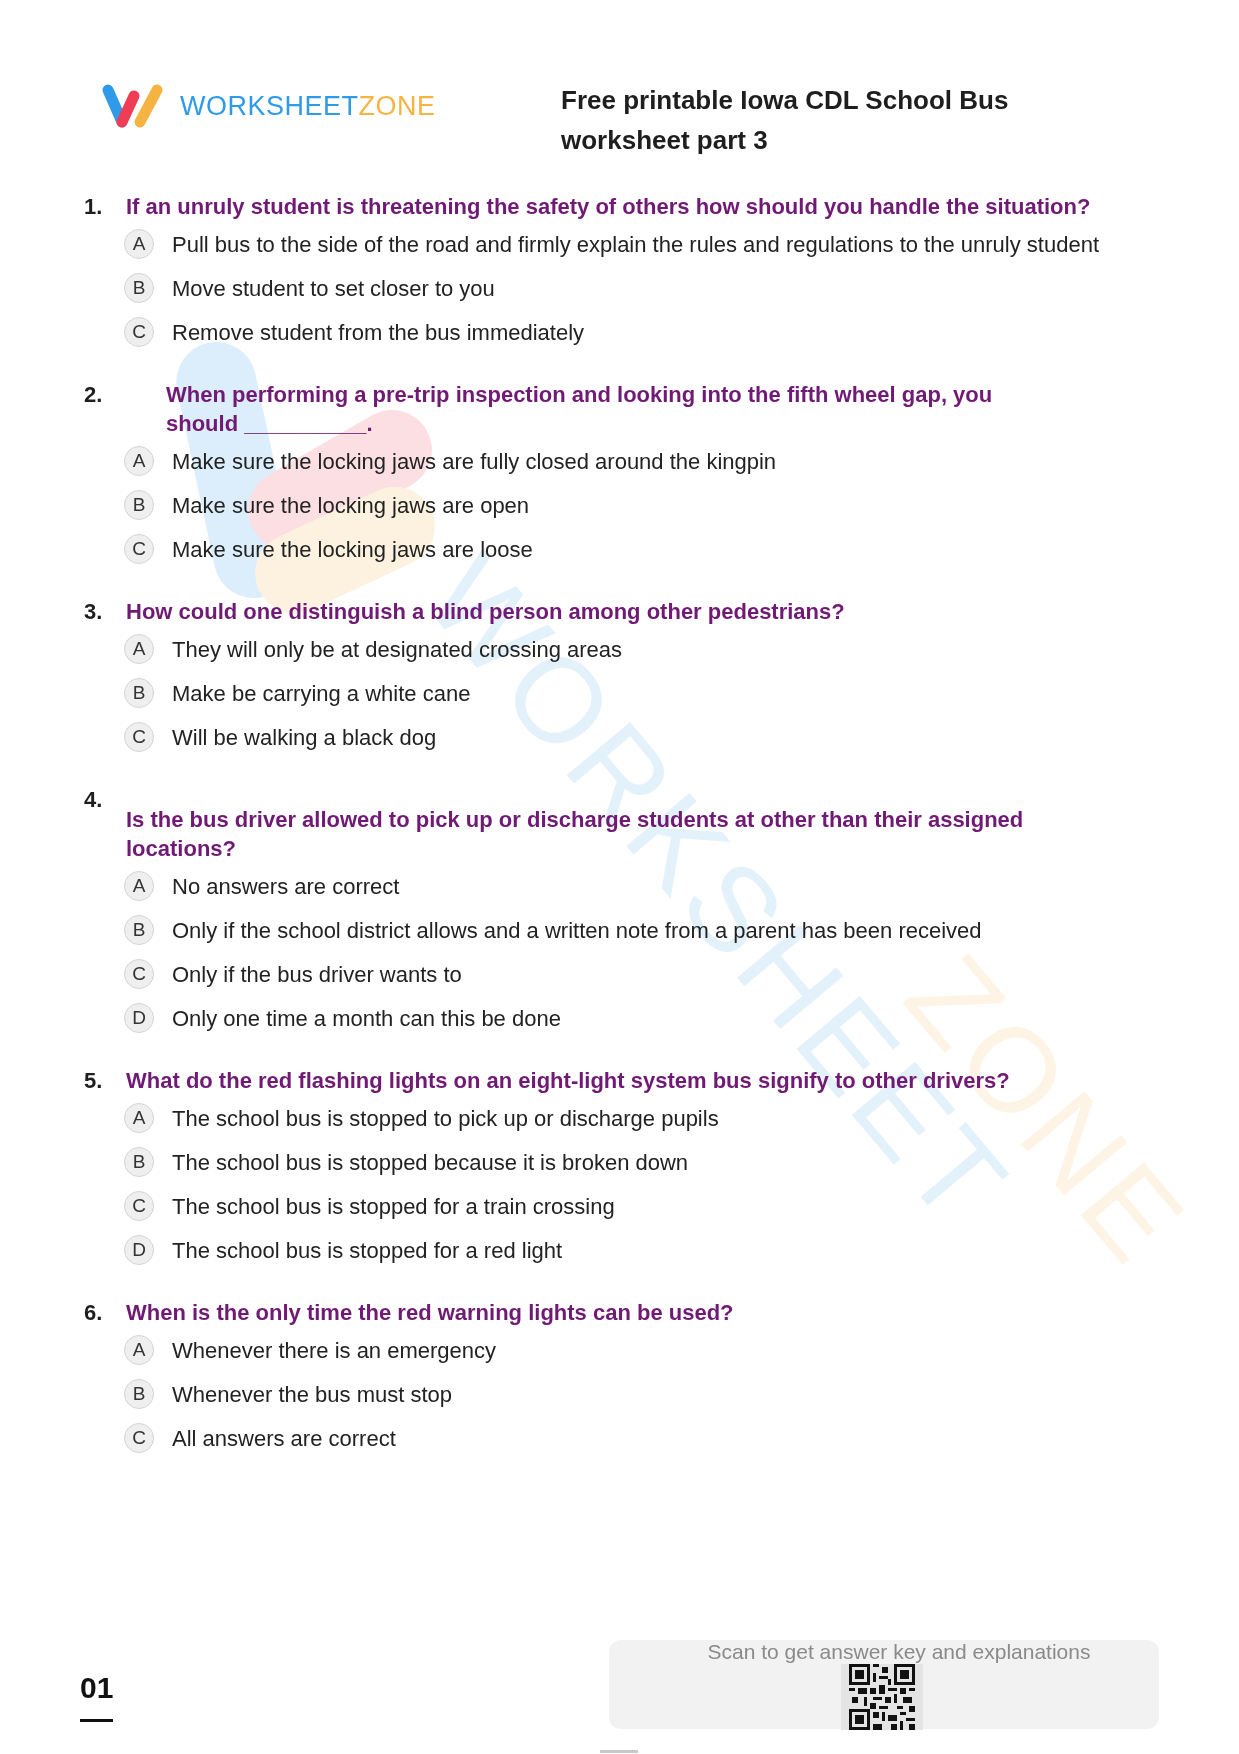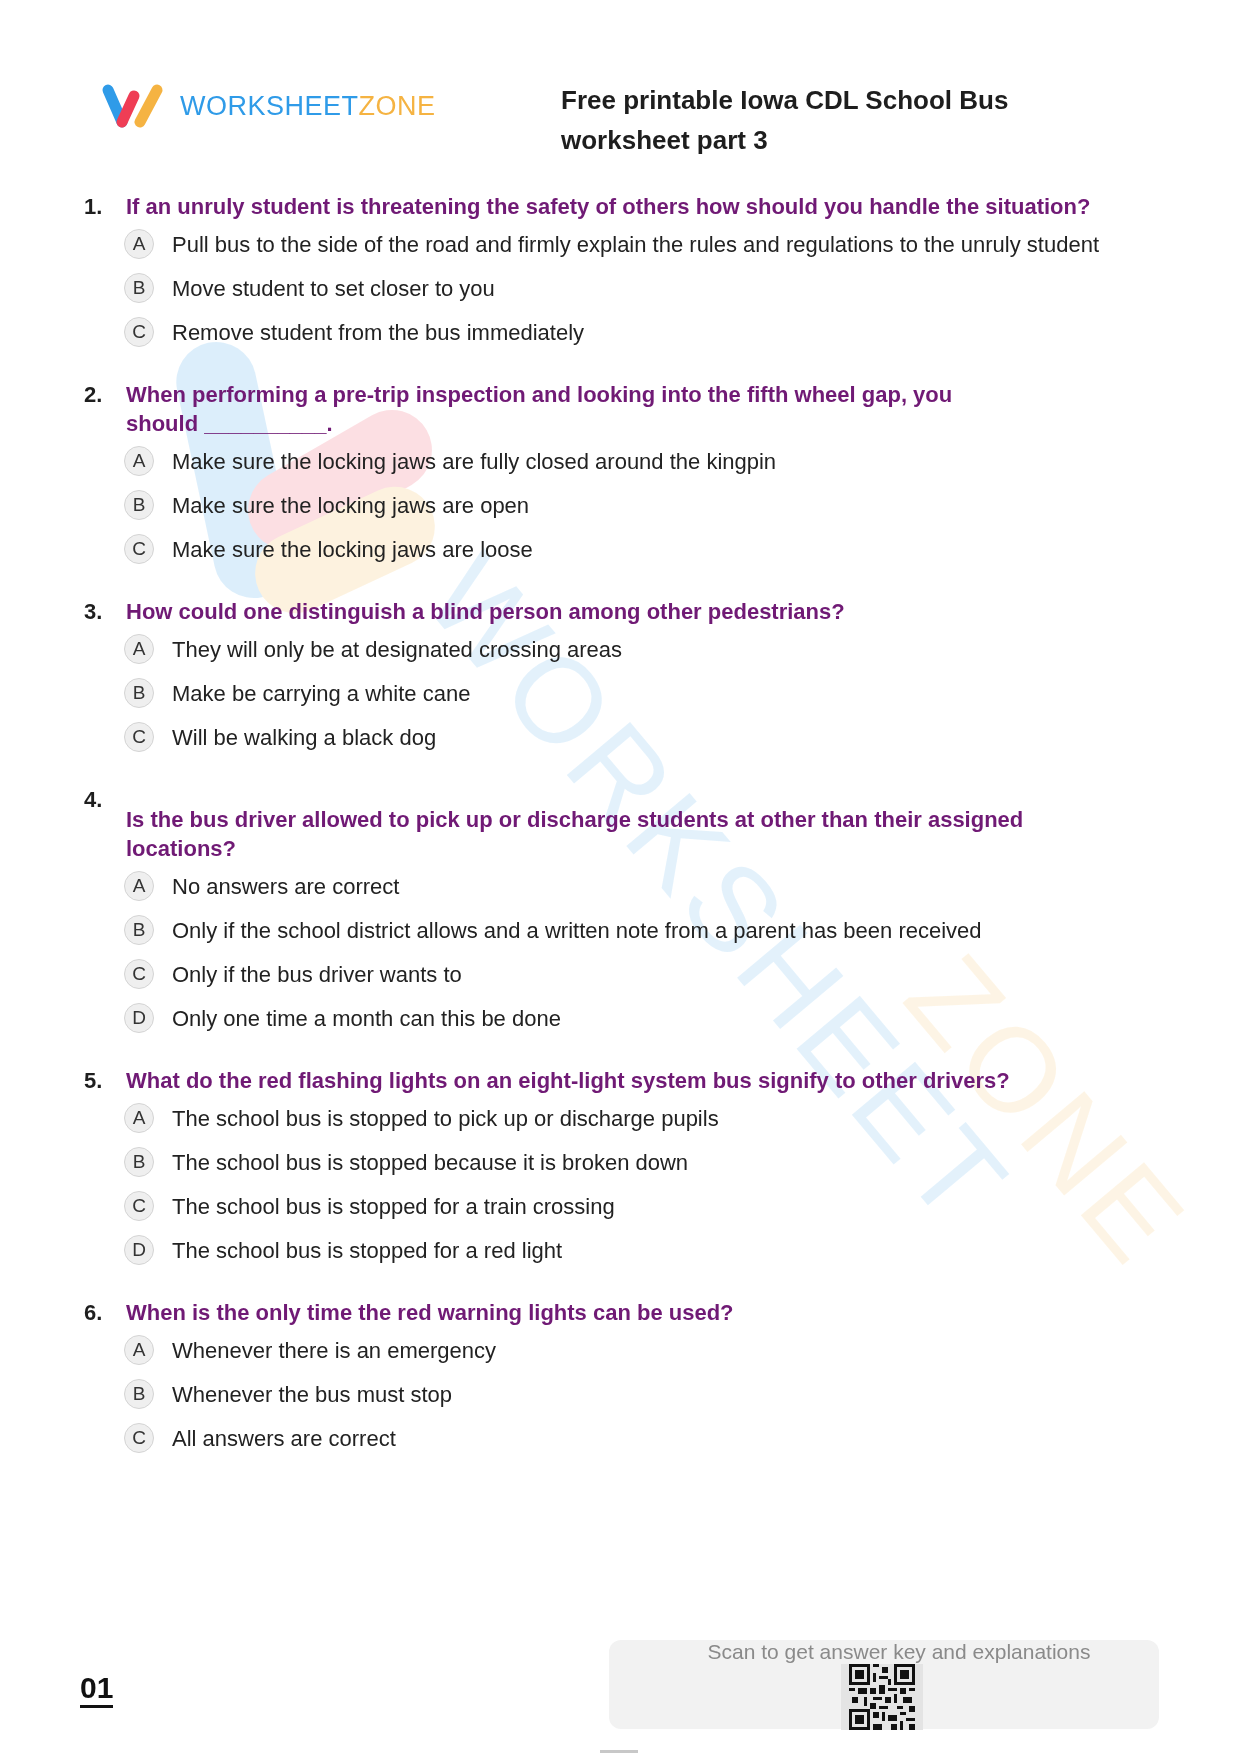--- a/index.html
+++ b/index.html
@@ -110,21 +110,21 @@
       color: #222222;
     }
     .footer-page {
       position: absolute;
       left: 80px; top: 1672px;
       font-size: 30px;
       font-weight: 900;
       color: #111111;
       border-bottom: 3px solid #111111;
       line-height: 32px;
-      padding-bottom: 1px;
+      padding-bottom: 15px;
       z-index: 1;
     }
     .qr-box {
       position: absolute;
       left: 609px; top: 1640px;
       width: 550px; height: 89px;
       background: #f2f2f2;
       border-radius: 12px;
       display: flex;
       align-items: center;
@@ -200,21 +200,21 @@
       <div class="option">
         <span class="opt-letter">C</span>
         <span class="opt-text">Remove student from the bus immediately</span>
       </div>
     </div>
   </div>
 
   <div class="question">
     <div class="q-row">
       <span class="q-num">2.</span>
-      <span class="q-text" style="max-width:860px;">When performing a pre-trip inspection and looking into the fifth wheel gap, you should __________.</span>
+      <span class="q-text" style="max-width:860px;margin-left:40px;">When performing a pre-trip inspection and looking into the fifth wheel gap, you should __________.</span>
     </div>
     <div class="options">
       <div class="option">
         <span class="opt-letter">A</span>
         <span class="opt-text">Make sure the locking jaws are fully closed around the kingpin</span>
       </div>
       <div class="option">
         <span class="opt-letter">B</span>
         <span class="opt-text">Make sure the locking jaws are open</span>
       </div>

